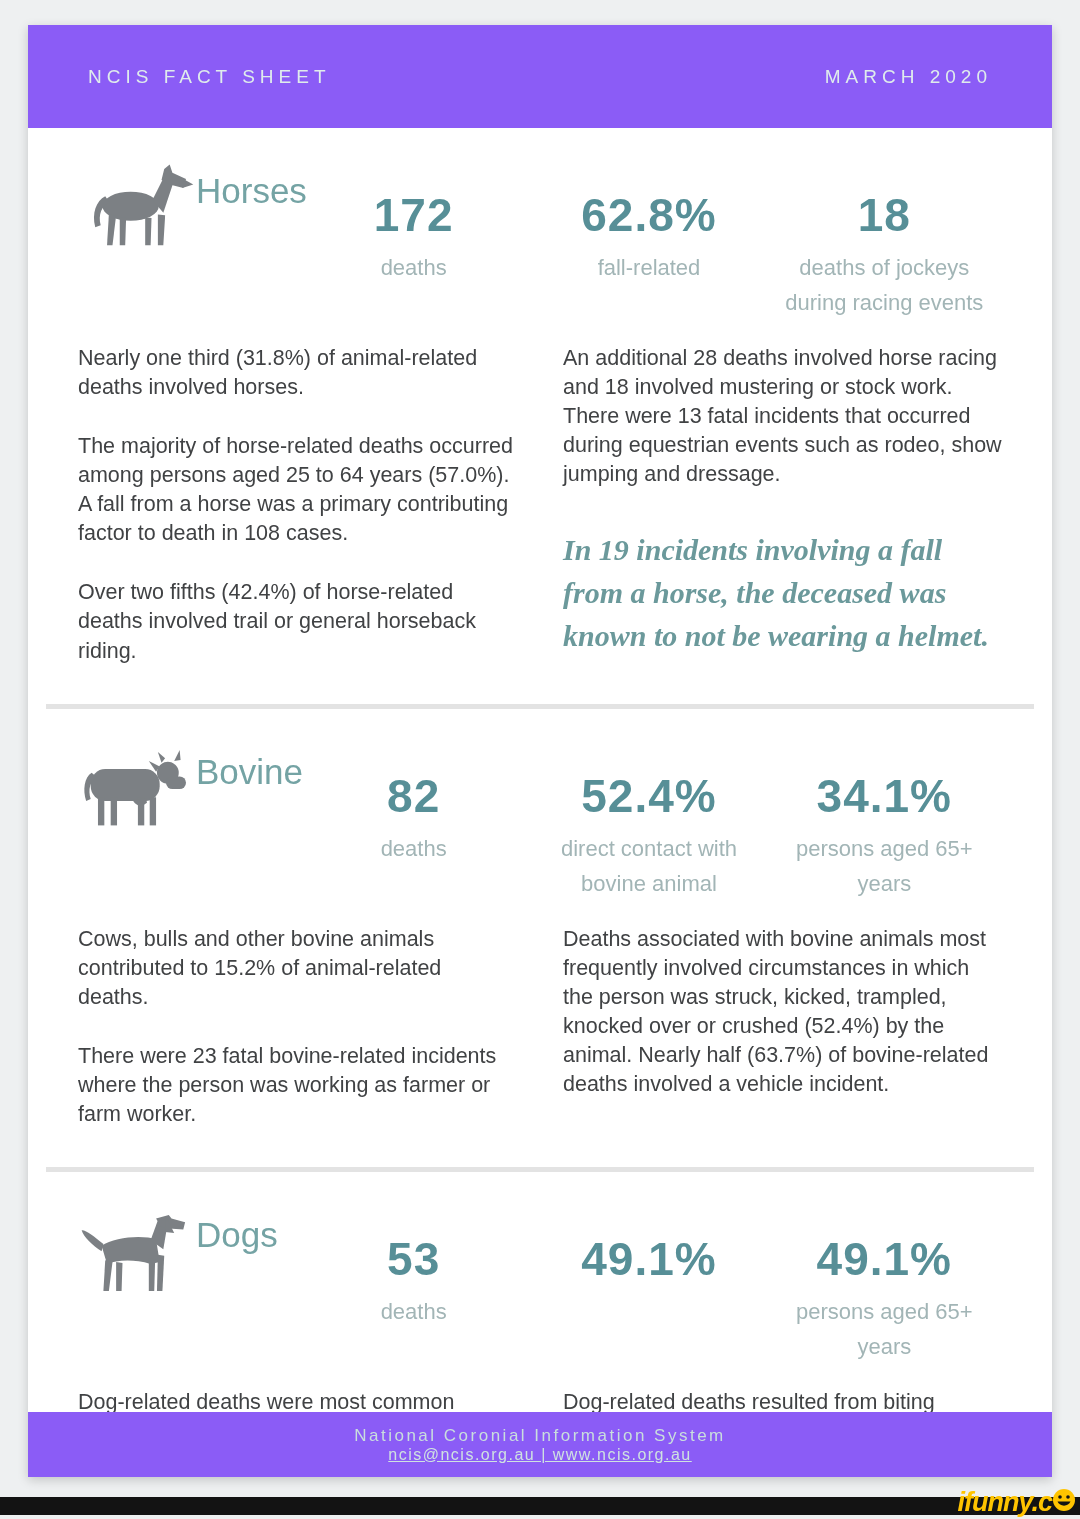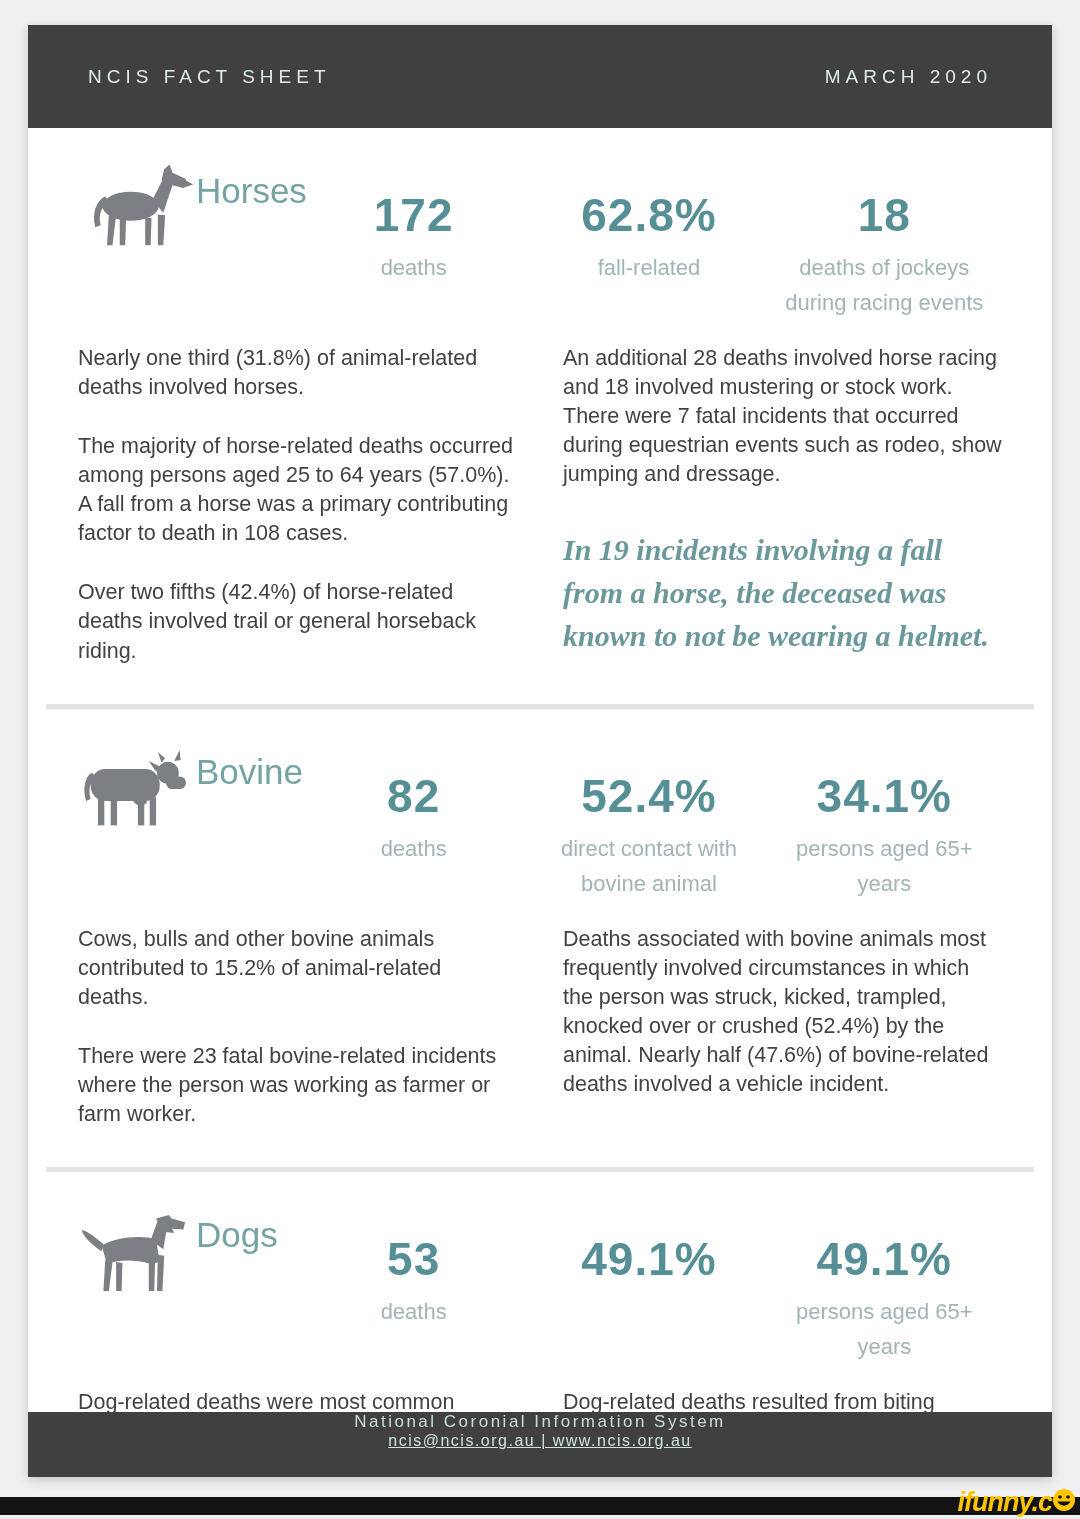--- a/index.html
+++ b/index.html
@@ -10,21 +10,21 @@
     position:relative;
     overflow:hidden;
   }
   .page{
     position:absolute;left:28px;top:25px;
     width:1024px;height:1452px;
     background:#ffffff;
     box-shadow:0 3px 10px rgba(0,0,0,.18);
     overflow:hidden;
   }
-  .band{background:#404040;}
+  .band{background:#8b5cf6;}
   .header-band{
     height:103px;
     display:flex;justify-content:space-between;align-items:center;
     padding:0 60px;box-sizing:border-box;
     color:#dfecec;font-size:19px;letter-spacing:5px;
   }
   .section{padding:0 50px;box-sizing:border-box;}
   .section-head{
     display:grid;
     grid-template-columns:218px 1fr 1fr 1fr;
@@ -54,21 +54,21 @@
     font-style:italic;font-weight:600;
     color:#6b999b;font-size:30px;line-height:1.42;
     margin-top:40px;
   }
   .divider{
     height:5px;background:#e3e3e3;
     margin:8px 18px 0 18px;
   }
   .footer-band{
     position:absolute;left:0;bottom:0;width:100%;height:65px;
-    display:flex;flex-direction:column;align-items:center;
+    display:flex;flex-direction:column;justify-content:center;align-items:center;
     text-align:center;
   }
   .footer-line1{color:#c9dedd;font-size:17px;letter-spacing:2.5px;}
   .footer-line2{color:#cfe2e1;font-size:16px;letter-spacing:1.5px;text-decoration:underline;}
   .black-bar{
     position:absolute;left:0;top:1497px;width:1080px;height:18px;
     background:#131313;
   }
   .ifunny{
     position:absolute;right:4px;bottom:-2px;
@@ -121,21 +121,21 @@
         <div class="stat-label">deaths of jockeys during racing events</div>
       </div>
     </div>
     <div class="text-cols">
       <div>
         <p>Nearly one third (31.8%) of animal-related deaths involved horses.</p>
         <p>The majority of horse-related deaths occurred among persons aged 25 to 64 years (57.0%). A fall from a horse was a primary contributing factor to death in 108 cases.</p>
         <p>Over two fifths (42.4%) of horse-related deaths involved trail or general horseback riding.</p>
       </div>
       <div>
-        <p>An additional 28 deaths involved horse racing and 18 involved mustering or stock work. There were 7 fatal incidents that occurred during equestrian events such as rodeo, show jumping and dressage.</p>
+        <p>An additional 28 deaths involved horse racing and 18 involved mustering or stock work. There were 13 fatal incidents that occurred during equestrian events such as rodeo, show jumping and dressage.</p>
         <div class="quote">In 19 incidents involving a fall from a horse, the deceased was known to not be wearing a helmet.</div>
       </div>
     </div>
   </div>
 
   <div class="divider"></div>
 
   <div class="section">
     <div class="section-head">
       <div class="animal-block">
@@ -169,21 +169,21 @@
         <div class="stat-value">34.1%</div>
         <div class="stat-label">persons aged 65+ years</div>
       </div>
     </div>
     <div class="text-cols">
       <div>
         <p>Cows, bulls and other bovine animals contributed to 15.2% of animal-related deaths.</p>
         <p>There were 23 fatal bovine-related incidents where the person was working as farmer or farm worker.</p>
       </div>
       <div>
-        <p>Deaths associated with bovine animals most frequently involved circumstances in which the person was struck, kicked, trampled, knocked over or crushed (52.4%) by the animal. Nearly half (47.6%) of bovine-related deaths involved a vehicle incident.</p>
+        <p>Deaths associated with bovine animals most frequently involved circumstances in which the person was struck, kicked, trampled, knocked over or crushed (52.4%) by the animal. Nearly half (63.7%) of bovine-related deaths involved a vehicle incident.</p>
       </div>
     </div>
   </div>
 
   <div class="divider"></div>
 
   <div class="section">
     <div class="section-head">
       <div class="animal-block">
         <span class="icon">

